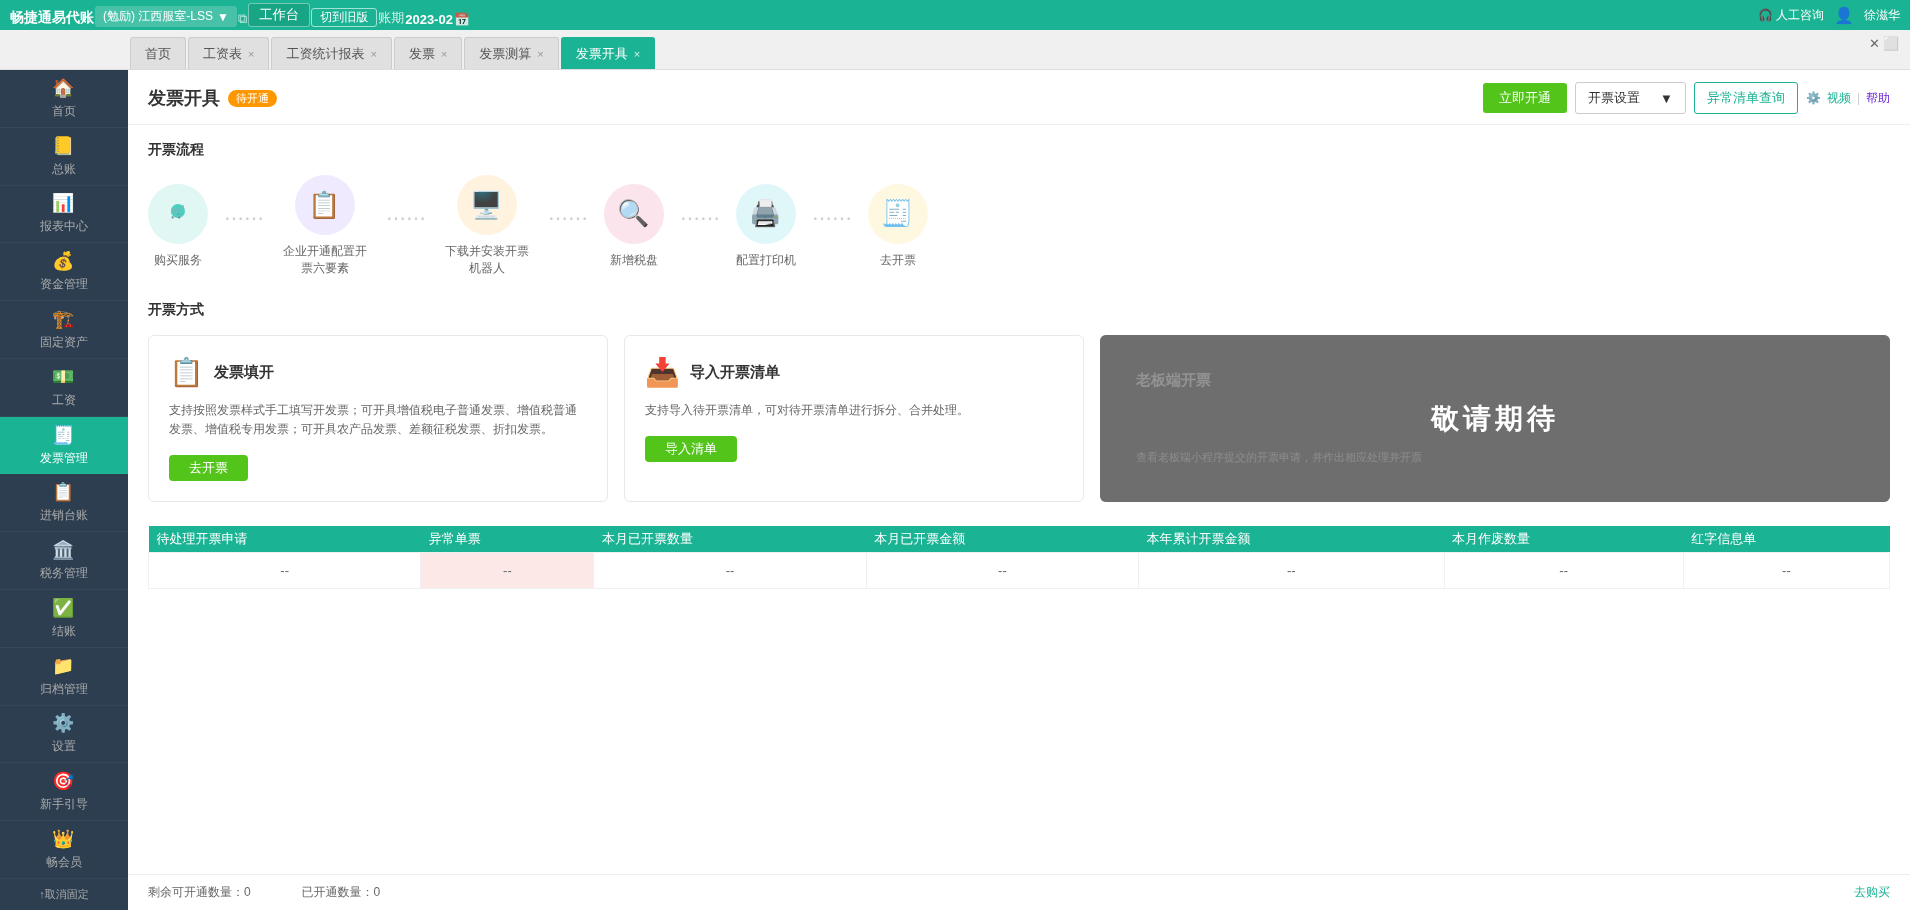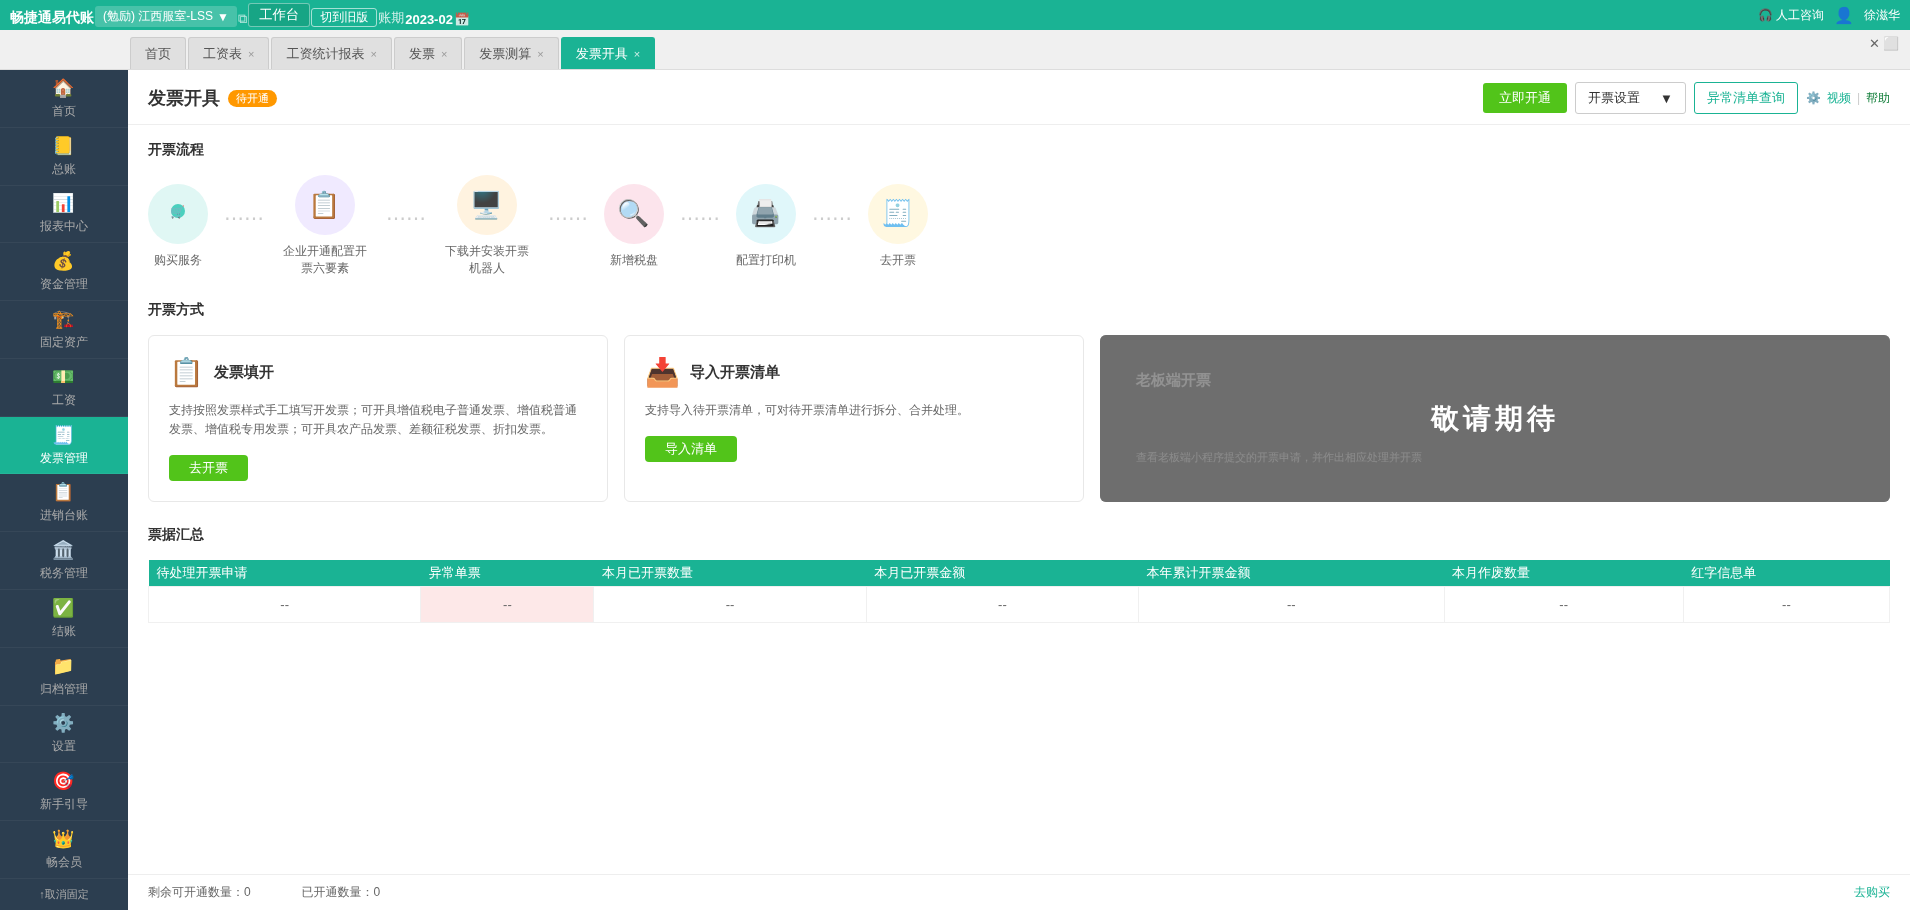--- a/index.html
+++ b/index.html
@@ -222,21 +222,21 @@
         <button class="btn-primary">立即开通</button>
         <button class="btn-dropdown">
           <span>开票设置</span>
           <span>▼</span>
         </button>
         <button class="btn-outline">异常清单查询</button>
         <div class="help-area">
           <span>⚙️</span>
           <span style="cursor:pointer; color:#1ab394;">视频</span>
           <span style="color:#ccc;">|</span>
-          <span style="cursor:pointer; color:#15803d;">帮助</span>
+          <span style="cursor:pointer; color:#6d28d9;">帮助</span>
         </div>
       </div>
     </div>
 
     <div class="content-scroll">
 
       <div class="section-title">开票流程</div>
       <div class="flow-steps">
 
         <div class="flow-step">
@@ -308,21 +308,20 @@
 
         <div class="method-card-coming">
           <div style="color:white; font-size:15px; font-weight:bold; margin-bottom:8px;">老板端开票</div>
           <div style="color:rgba(255,255,255,0.8); font-size:11px; line-height:1.6;">查看老板端小程序提交的开票申请，并作出相应处理并开票</div>
           <div class="coming-overlay">
             <span class="coming-text">敬请期待</span>
           </div>
         </div>
       </div>
 
-      <div class="section-title">票据汇总</div>
       <table class="summary-table">
         <thead>
           <tr>
             <th>待处理开票申请</th>
             <th>异常单票</th>
             <th>本月已开票数量</th>
             <th>本月已开票金额</th>
             <th>本年累计开票金额</th>
             <th>本月作废数量</th>
             <th>红字信息单</th>

